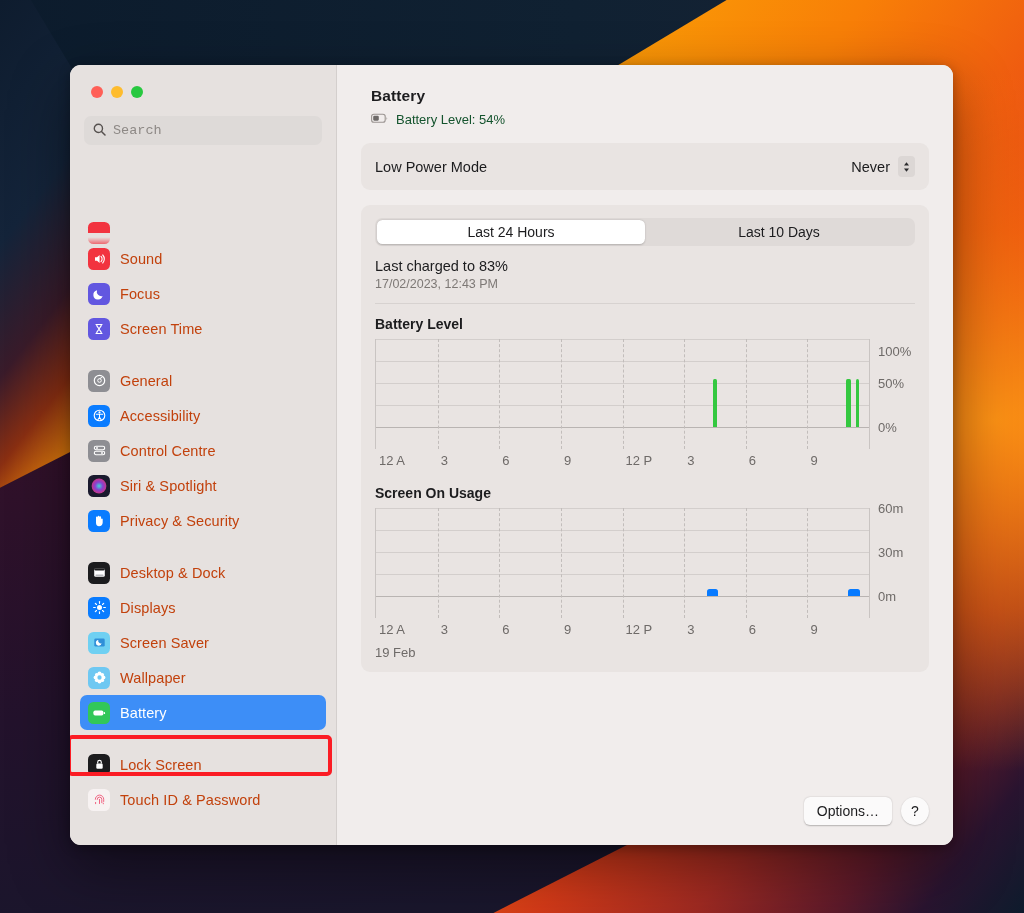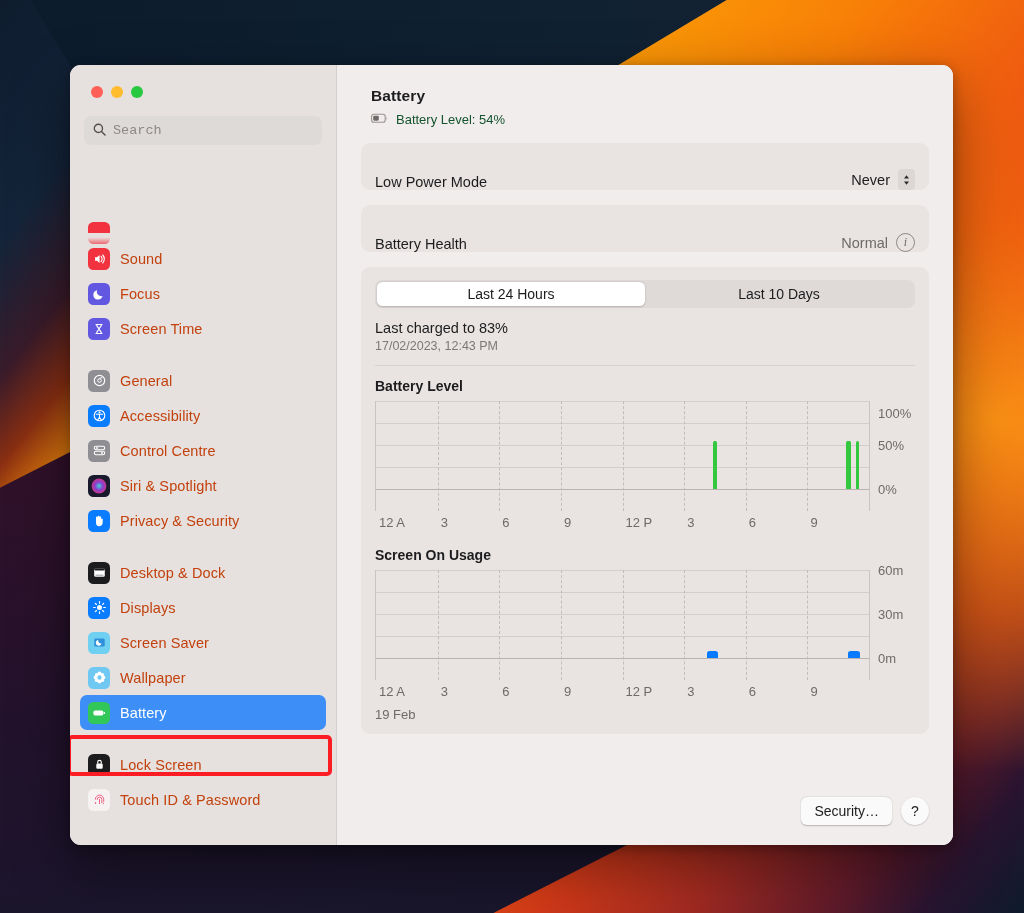--- a/index.html
+++ b/index.html
@@ -190,21 +190,21 @@
   }
   #battery-level-text { font-size: 13px; color: #14532d; }
 
   .card {
     background: #e9e4e2;
     border-radius: 9px;
     margin-top: 15px;
   }
   .row {
     display: flex;
-    align-items: flex-end;
+    align-items: center;
     justify-content: space-between;
     height: 47px;
     padding: 0 14px;
   }
   .row-label { font-size: 14.5px; color: #1c1c1e; }
   .row-right { display: flex; align-items: center; gap: 8px; }
   .row-value { font-size: 14.5px; color: #1c1c1e; }
   .row-value.muted { color: #6e6a68; }
 
   .stepper {
@@ -614,29 +614,20 @@
             <span class="stepper">
               <svg width="9" height="14" viewBox="0 0 9 14">
                 <path d="M4.5 2.2 7 5.4H2z" fill="#2c2c2e"></path>
                 <path d="M4.5 11.8 7 8.6H2z" fill="#2c2c2e"></path>
               </svg>
             </span>
           </div>
         </div>
       </div>
 
-      <div class="card">
-        <div class="row">
-          <span class="row-label">Battery Health</span>
-          <div class="row-right">
-            <span class="row-value muted">Normal</span>
-            <span class="info-circle">i</span>
-          </div>
-        </div>
-      </div>
 
       <div class="card" id="usage-card">
 
         <div id="segmented">
           <div class="segment active">Last 24 Hours</div>
           <div class="segment">Last 10 Days</div>
         </div>
 
         <div id="charged-title">Last charged to 83%</div>
         <div id="charged-time">17/02/2023, 12:43 PM</div>
@@ -717,19 +708,19 @@
               <div class="xtick" style="left: 312.125px;">3</div>
               <div class="xtick" style="left: 373.75px;">6</div>
               <div class="xtick" style="left: 435.375px;">9</div>
             </div>
           <div class="daylabel">19 Feb</div>
         </div>
 
       </div>
 
       <div id="footer">
-        <button id="options-btn">Security…</button>
+        <button id="options-btn">Options…</button>
         <button id="help-btn">?</button>
       </div>
 
     </div>
   </div>
 </div>
 
 </body></html>

